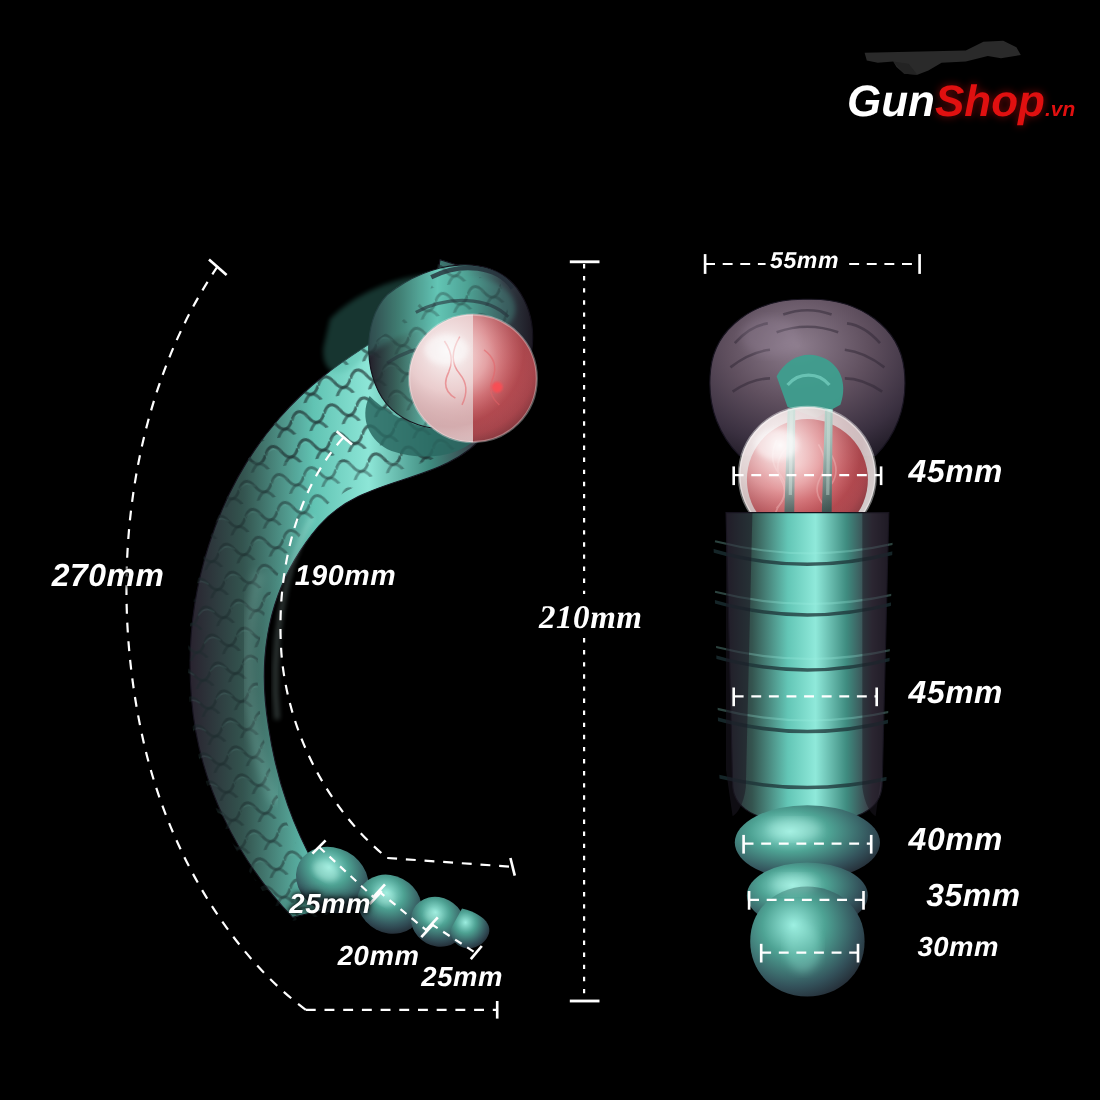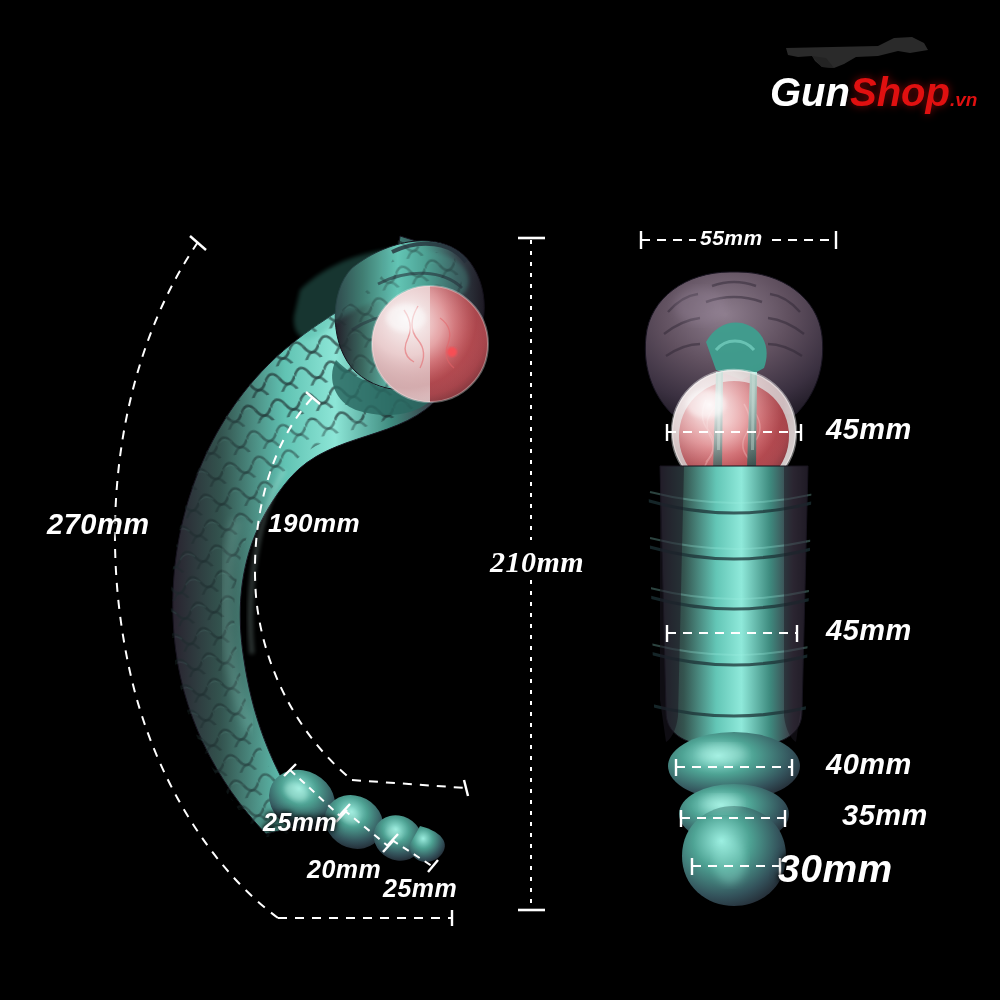--- a/index.html
+++ b/index.html
@@ -373,21 +373,21 @@
   <div class="dimlabel" style="left:307px; top:855px; font-size:25px;font-style:italic;">20mm</div>
   <div class="dimlabel" style="left:383px; top:874px; font-size:25px;">25mm</div>
 
   <div class="dimlabel" style="left:490px; top:545px; font-size:30px;font-family:Liberation Serif, serif;">210mm</div>
 
   <div class="dimlabel" style="left:700px; top:226px; font-size:21px;">55mm</div>
   <div class="dimlabel" style="left:826px; top:413px; font-size:29px;">45mm</div>
   <div class="dimlabel" style="left:826px; top:614px; font-size:29px;">45mm</div>
   <div class="dimlabel" style="left:826px; top:748px; font-size:29px;">40mm</div>
   <div class="dimlabel" style="left:826px; top:799px; font-size:29px;margin-left:16px;">35mm</div>
-  <div class="dimlabel" style="left:778px; top:847px; font-size:39px;">30mm</div>
+  <div class="dimlabel" style="left:834px; top:847px; font-size:25px;">30mm</div>
 
   <div id="logo">
     <svg class="gunsil" viewBox="0 0 150 40">
       <path d="M4 14 L96 12 L112 4 L130 3 L142 9 L146 16 L128 19 L116 17 L96 22
                L74 23 L62 30 L52 34 L40 33 L33 27 L30 22 L16 23 L6 21 Z" fill="#2a2a2a"></path>
       <path d="M30 22 L40 33 L52 34 L44 24 Z" fill="#232323"></path>
     </svg>
     <div class="wordmark">
       <span class="w-gun">Gun</span><span class="w-shop">Shop</span><span class="w-vn">.vn</span>
     </div>

